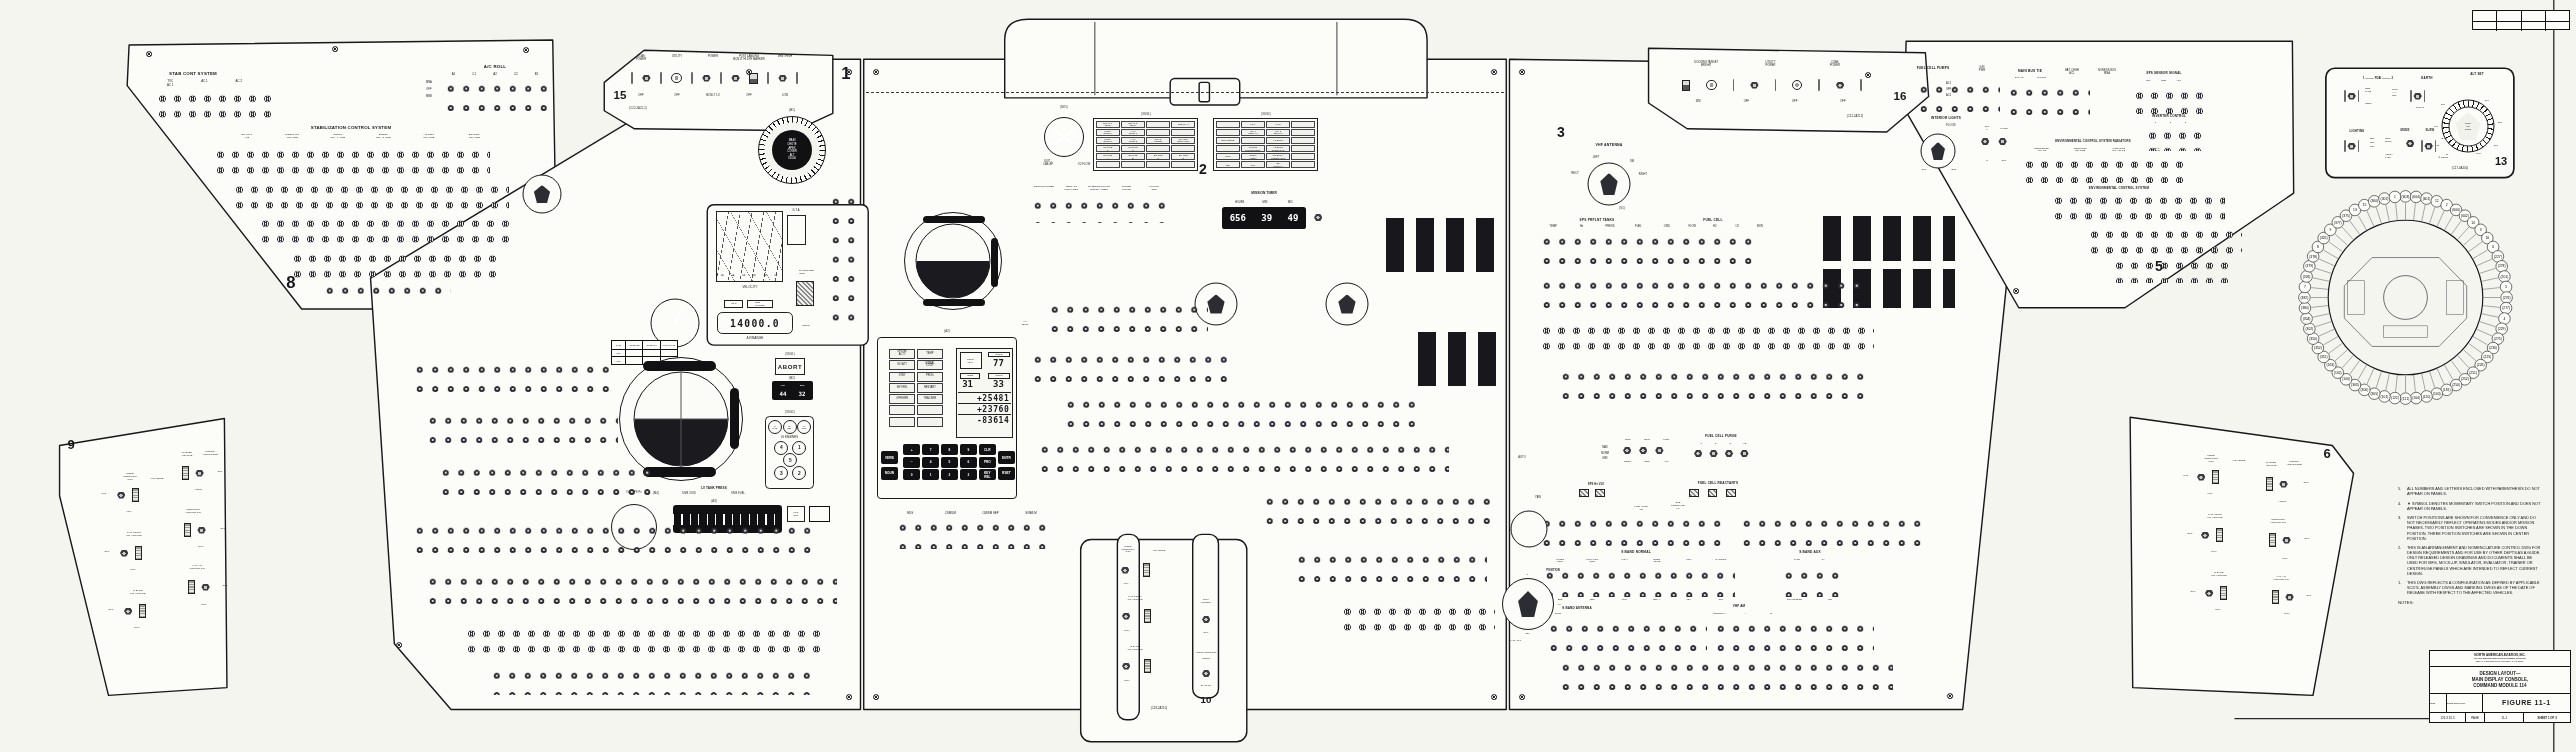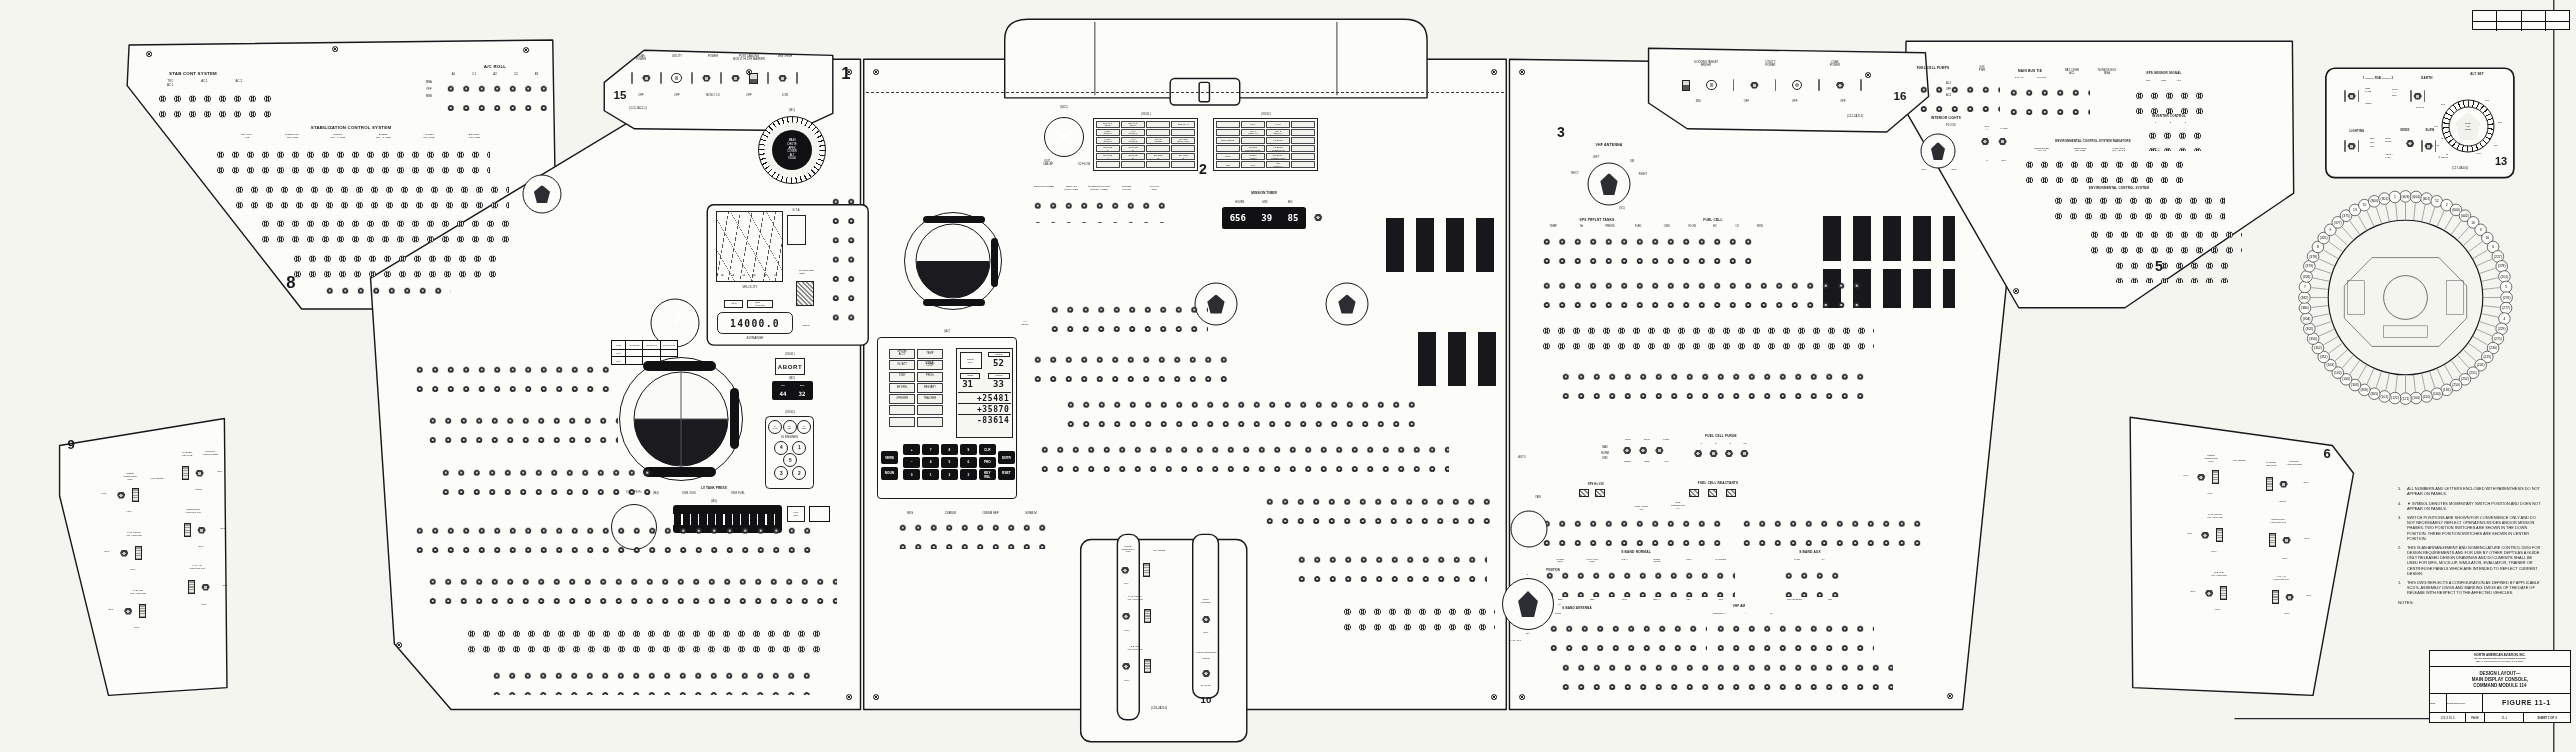--- a/index.html
+++ b/index.html
@@ -372,21 +372,21 @@
 RUN/EVA      RNDZ</span><span>TUNNEL
 LIGHTS</span><span>LM PWR
 CSM</span></div>
     <div class="tg" style="left:1030px;top:197px;width:135px;height:26px"></div>
 
     <div class="lbl" style="left:1264px;top:192px;font-size:3.2px;font-weight:bold">MISSION TIMER</div>
     <div class="row" style="left:1227px;top:201px;width:76px;font-size:2.6px"><span>HOURS</span><span>MIN</span><span>SEC</span></div>
     <div class="blk" style="position:absolute;left:1222px;top:207px;width:84px;height:22px;border-radius:2.6px;display:flex;align-items:center;justify-content:space-around">
       <span class="seg" style="font-size:9px">656</span>
       <span class="seg" style="font-size:9px">39</span>
-      <span class="seg" style="font-size:9px">85</span>
+      <span class="seg" style="font-size:9px">49</span>
     </div>
     <span class="hex" style="position:absolute;left:1314px;top:214px"></span>
 
     <div class="fdai" style="left:953px;top:261px;width:98px;height:98px">
       <div class="fstrip" style="left:18px;top:2.6px;width:62px;height:7.7px"></div>
       <div class="fstrip" style="left:18px;bottom:2.6px;width:62px;height:7.7px"></div>
       <div class="fstrip" style="right:2.6px;top:24.5px;width:7px;height:49px"></div>
       <div class="ball" style="width:75px;height:75px"></div>
     </div>
     <div class="lbl" style="left:1025px;top:321px;font-size:2.4px">He
@@ -419,28 +419,28 @@
         <span>TRACKER</span>
         <span></span>
         <span></span>
         <span></span>
         <span></span>
       </div>
     <div style="position:absolute;left:956px;top:348px;width:57px;height:90px;border:1.3px solid #222;background:#f8f8f3">
       <div class="minibox" style="left:2.6px;top:3.2px;width:22px;height:16.7px">COMP
 ACTY</div>
       <div class="minibox" style="left:31px;top:2.6px;width:22px;height:5.8px">PROG</div>
-      <div class="seg" style="position:absolute;left:36px;top:9px;font-size:9px">52</div>
+      <div class="seg" style="position:absolute;left:36px;top:9px;font-size:9px">77</div>
       <div class="minibox" style="left:2.6px;top:24px;width:20.6px;height:5.8px">VERB</div>
       <div class="minibox" style="left:31px;top:24px;width:22px;height:5.8px">NOUN</div>
       <div class="seg" style="position:absolute;left:5.2px;top:30px;font-size:9px">31</div>
       <div class="seg" style="position:absolute;left:36px;top:30px;font-size:9px">33</div>
       <div class="regs" style="left:1.3px;top:43px;width:53px">
           <span>+25481</span>
-          <span>+35870</span>
+          <span>+23760</span>
           <span>-83614</span>
         </div>
     </div>
     <div class="kcol" style="left:881px;top:451px">
         <span>VERB</span>
         <span>NOUN</span>
       </div>
     <div class="keys" style="left:903px;top:444px;width:93px">
         <span>+</span>
         <span>7</span>

